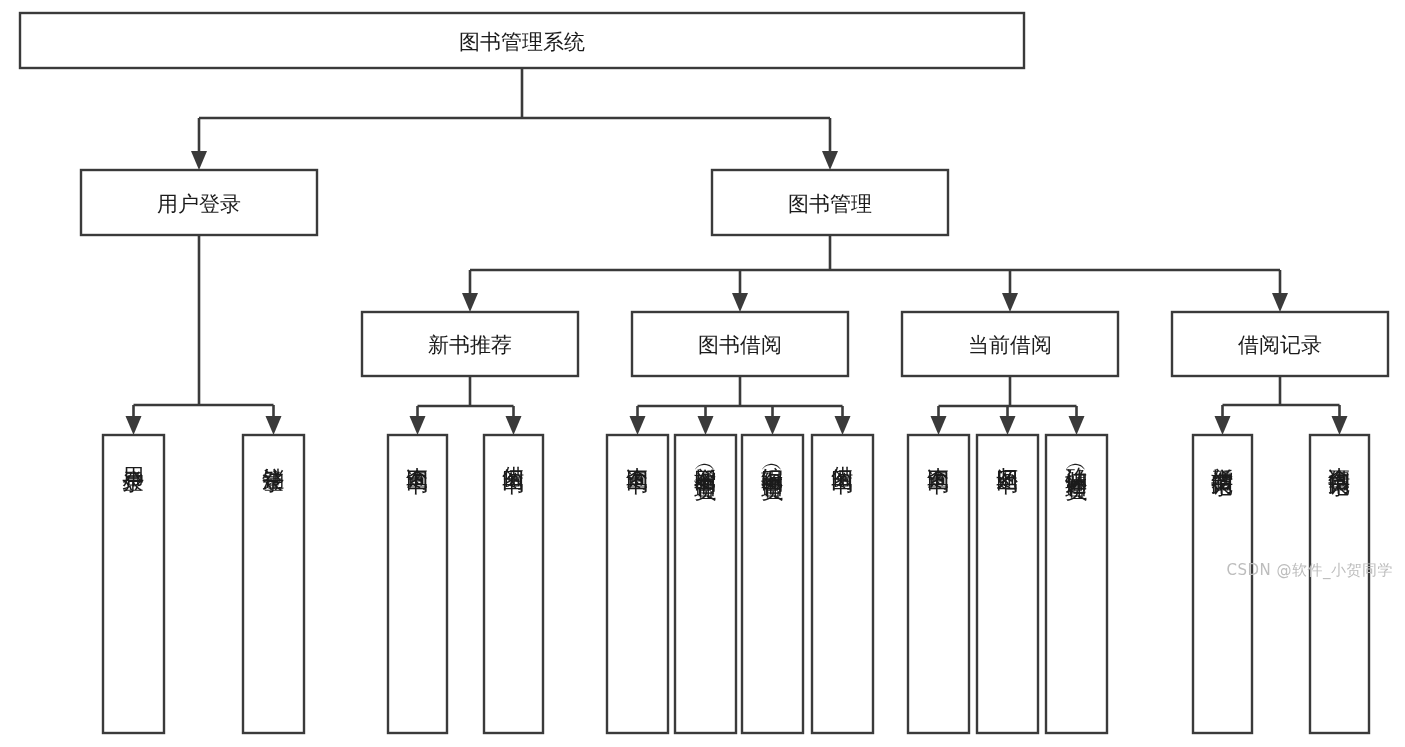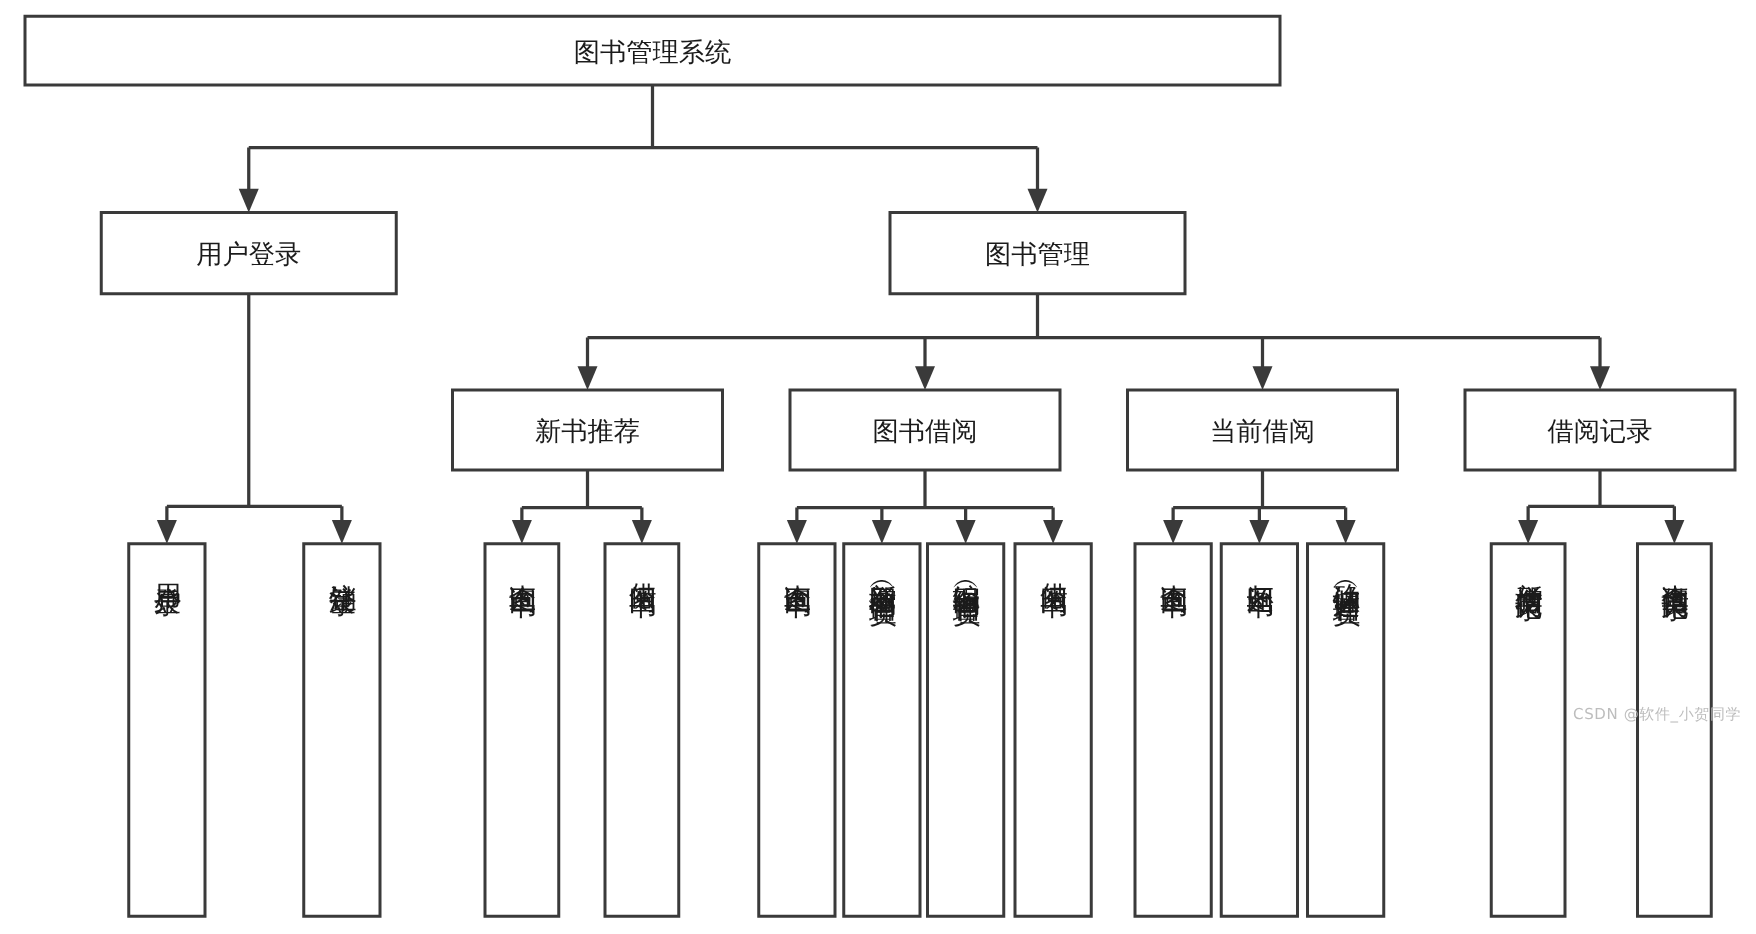--- a/index.html
+++ b/index.html
@@ -70,21 +70,21 @@
     line-height: 1.06;
     color: #1b1b1b;
     letter-spacing: 2px;
     white-space: nowrap;
   }
   .watermark {
     position: absolute;
     right: 12px;
     bottom: 6px;
     font-family: "DejaVu Sans", "Liberation Sans", sans-serif;
-    font-size: 12px;
+    font-size: 15px;
     color: #bdbdbd;
     letter-spacing: 0.5px;
     white-space: nowrap;
   }
 </style>
 </head>
 <body>
 
 <div id="diagram-root">
   <svg class="flow" viewBox="0 0 1405 747" xmlns="http://www.w3.org/2000/svg">

